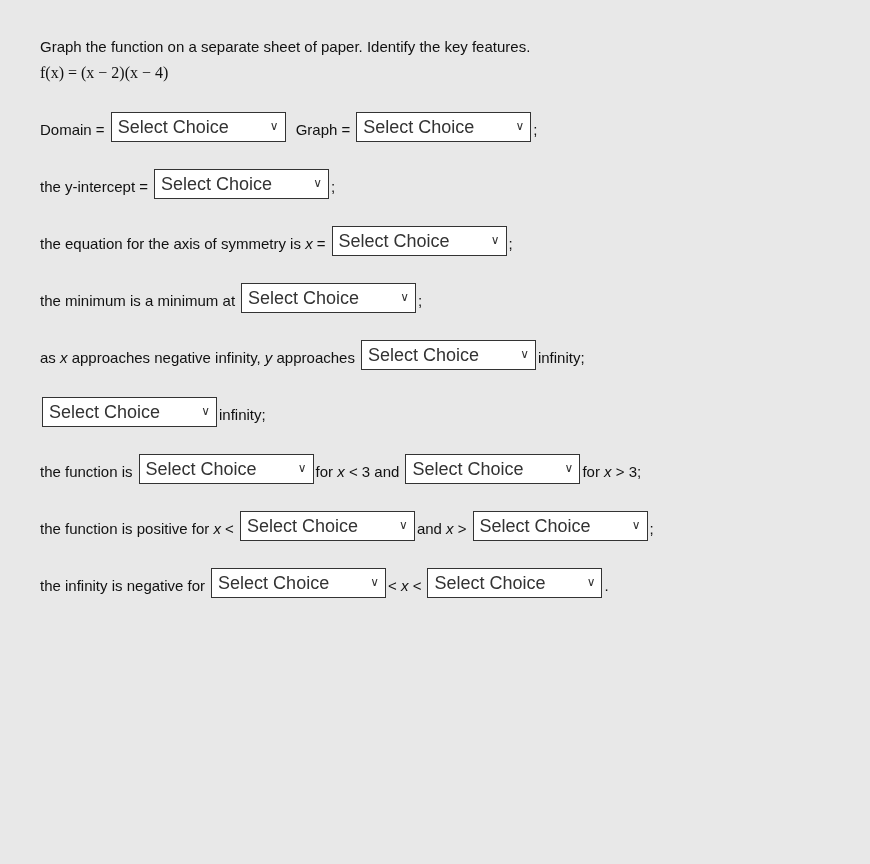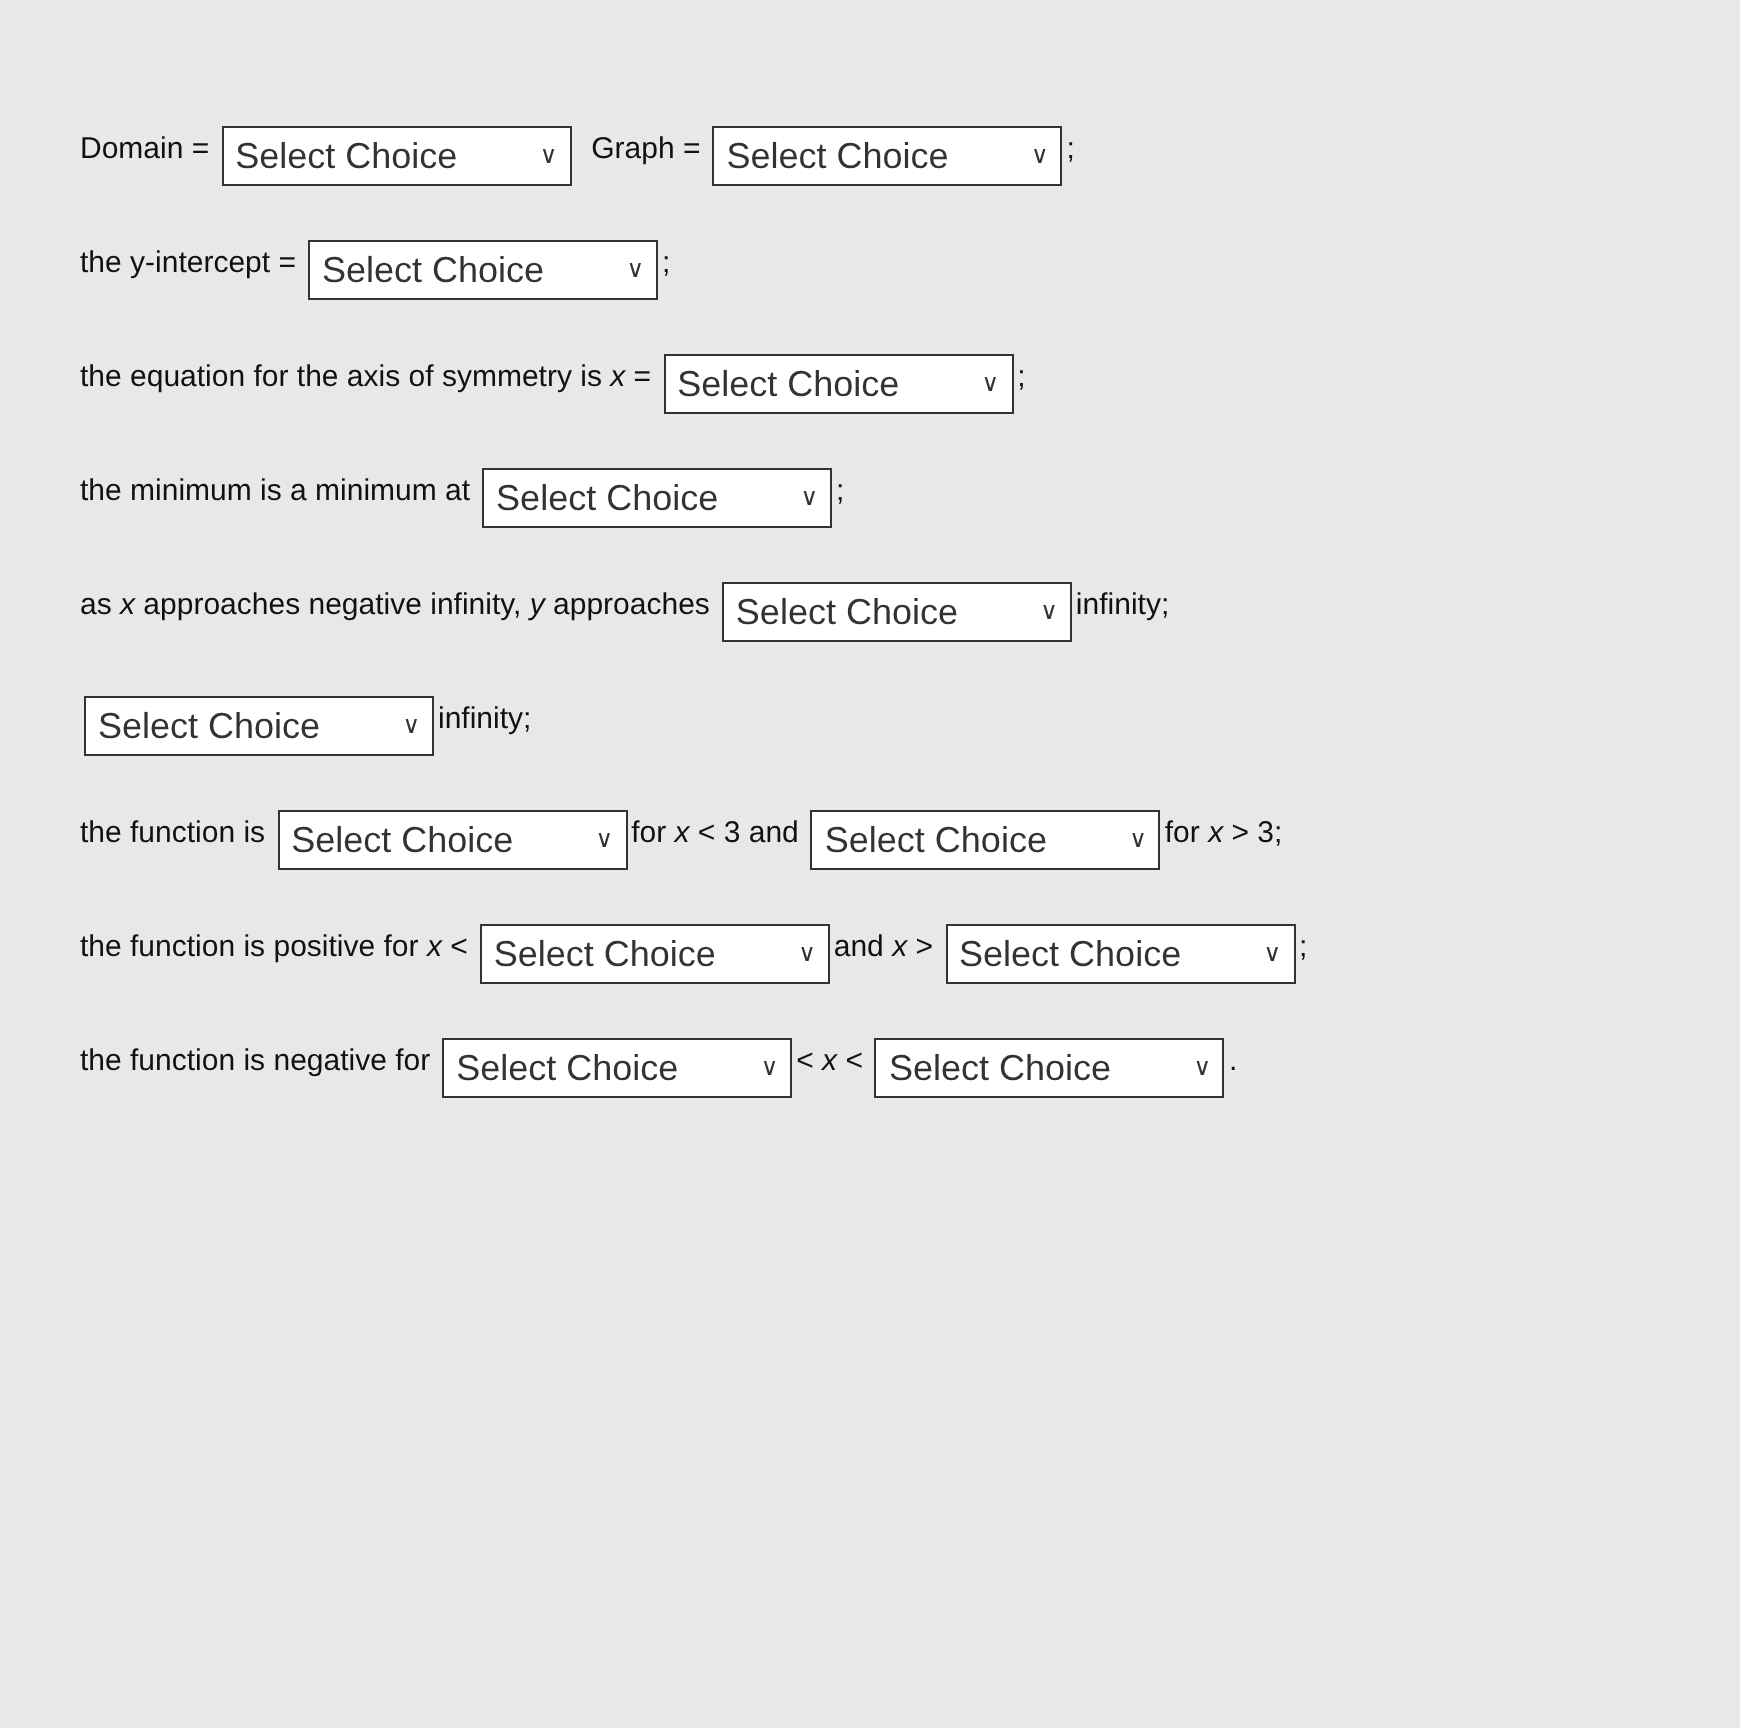--- a/index.html
+++ b/index.html
@@ -27,21 +27,21 @@
       margin-bottom: 24px;
       line-height: 1.5;
     }
 
     .problem-statement p {
       margin-bottom: 2px;
     }
 
     .row {
       display: flex;
-      align-items: flex-start;
+      align-items: flex-end;
       flex-wrap: wrap;
       margin-bottom: 20px;
       line-height: 1.6;
       font-size: 15px;
       margin-top: 27px;
     }
 
     .label-text {
       white-space: nowrap;
       margin-right: 4px;
@@ -85,20 +85,24 @@
     .formula {
       font-family: 'Times New Roman', serif;
       font-size: 16px;
     }
   </style>
 </head>
 <body>
 
 <div class="container">
 
+  <div class="problem-statement">
+    <p>Graph the function on a separate sheet of paper. Identify the key features.</p>
+    <p class="formula">f(x) = (x − 2)(x − 4)</p>
+  </div>
 
   <div class="row">
     <span class="label-text">Domain =</span>
     <div class="select-wrapper">
       <select>
       <option value="">Select Choice</option><option value="all_reals">All Real Numbers</option><option value="neg_inf">negative</option><option value="pos_inf">positive</option><option value="1">1</option><option value="2">2</option><option value="3">3</option><option value="4">4</option><option value="8">8</option><option value="x3">x = 3</option><option value="3_neg1">(3, −1)</option><option value="y_gte_neg1">y ≥ −1</option><option value="decreasing">decreasing</option><option value="increasing">increasing</option></select>
       <span class="chevron">∨</span>
     </div>
     <span class="label-text" style="margin-left:8px;">Graph =</span>
     <div class="select-wrapper">
@@ -184,21 +188,21 @@
     <span class="label-text">and <em>x</em> &gt;</span>
     <div class="select-wrapper">
       <select>
       <option value="">Select Choice</option><option value="all_reals">All Real Numbers</option><option value="neg_inf">negative</option><option value="pos_inf">positive</option><option value="1">1</option><option value="2">2</option><option value="3">3</option><option value="4">4</option><option value="8">8</option><option value="x3">x = 3</option><option value="3_neg1">(3, −1)</option><option value="y_gte_neg1">y ≥ −1</option><option value="decreasing">decreasing</option><option value="increasing">increasing</option></select>
       <span class="chevron">∨</span>
     </div>
     <span>;</span>
   </div>
 
   <div class="row">
-    <span class="label-text">the function is negative for</span>
+    <span class="label-text">the infinity is negative for</span>
     <div class="select-wrapper">
       <select>
       <option value="">Select Choice</option><option value="all_reals">All Real Numbers</option><option value="neg_inf">negative</option><option value="pos_inf">positive</option><option value="1">1</option><option value="2">2</option><option value="3">3</option><option value="4">4</option><option value="8">8</option><option value="x3">x = 3</option><option value="3_neg1">(3, −1)</option><option value="y_gte_neg1">y ≥ −1</option><option value="decreasing">decreasing</option><option value="increasing">increasing</option></select>
       <span class="chevron">∨</span>
     </div>
     <span class="label-text">&lt; <em>x</em> &lt;</span>
     <div class="select-wrapper">
       <select>
       <option value="">Select Choice</option><option value="all_reals">All Real Numbers</option><option value="neg_inf">negative</option><option value="pos_inf">positive</option><option value="1">1</option><option value="2">2</option><option value="3">3</option><option value="4">4</option><option value="8">8</option><option value="x3">x = 3</option><option value="3_neg1">(3, −1)</option><option value="y_gte_neg1">y ≥ −1</option><option value="decreasing">decreasing</option><option value="increasing">increasing</option></select>
       <span class="chevron">∨</span>

